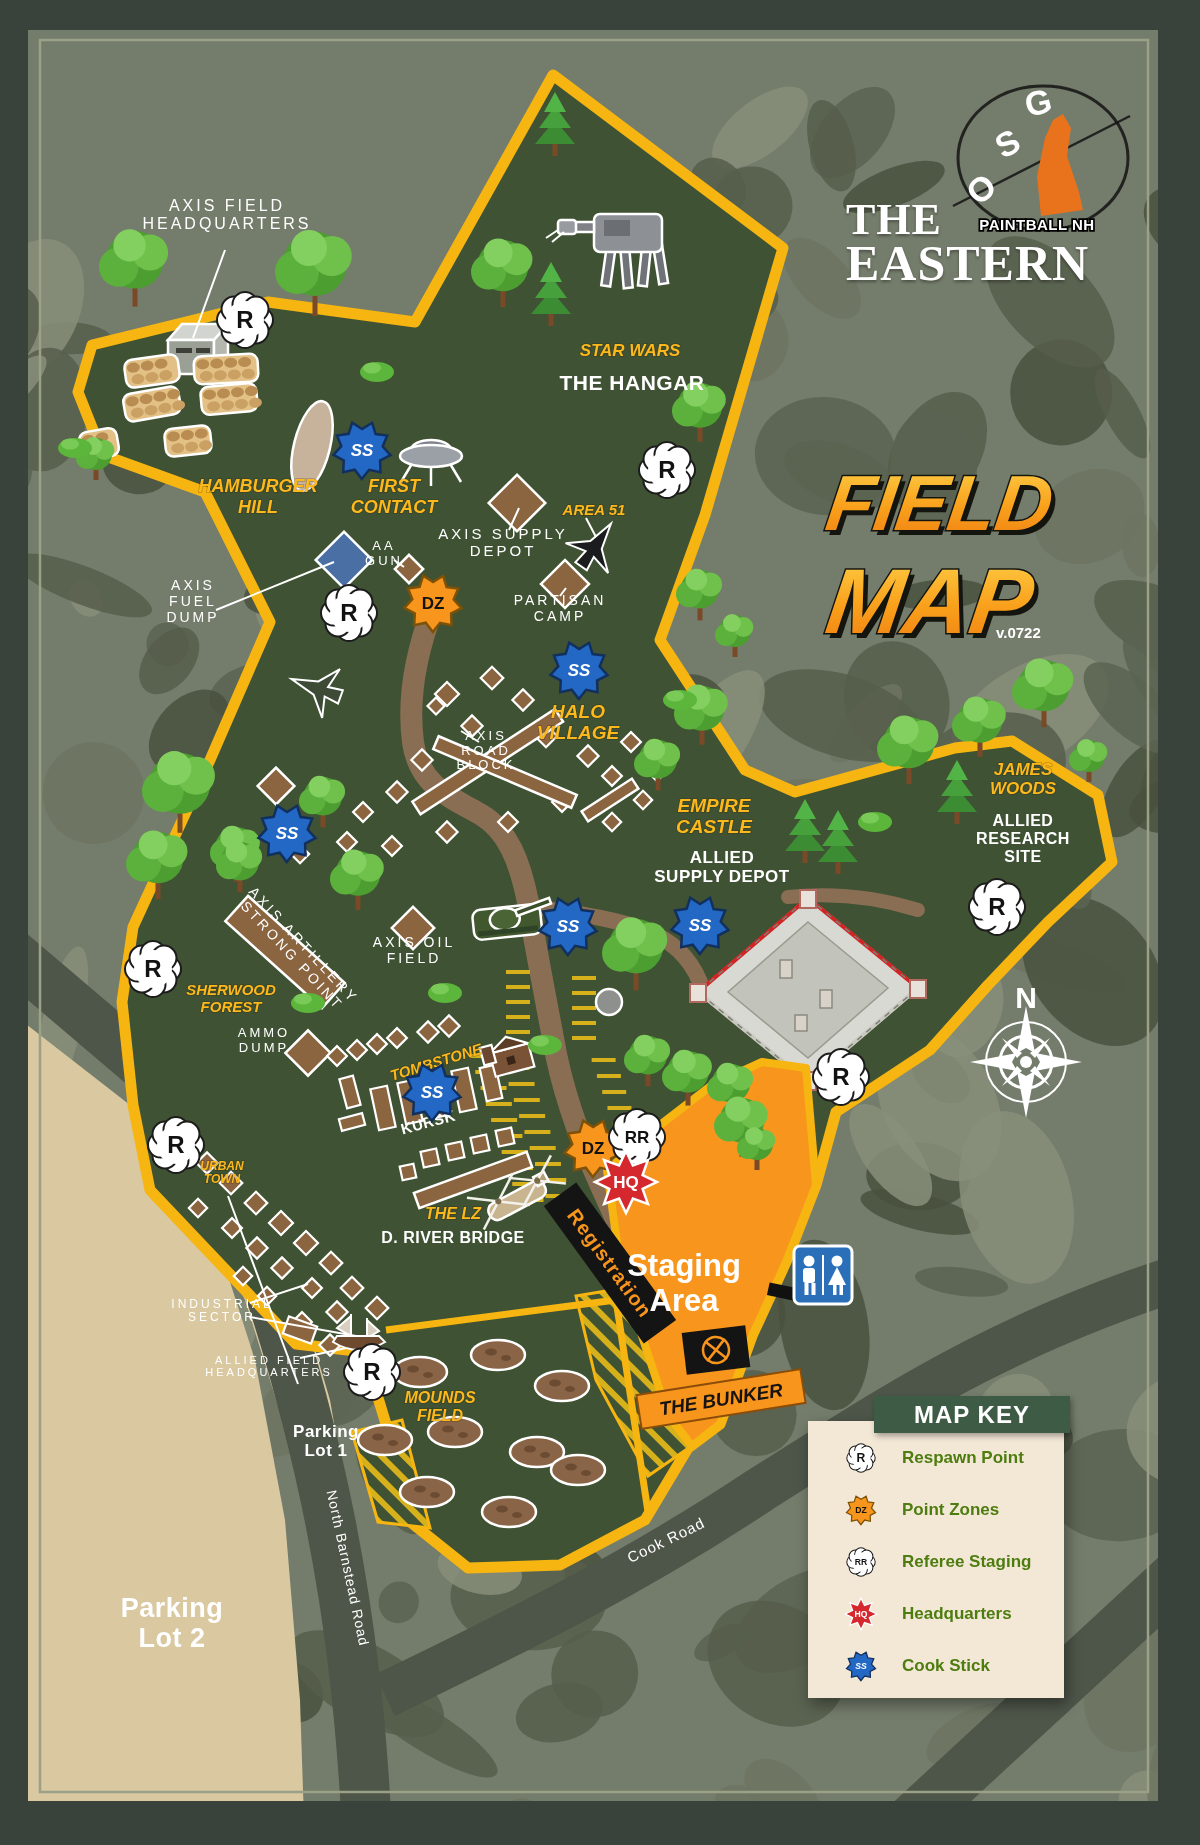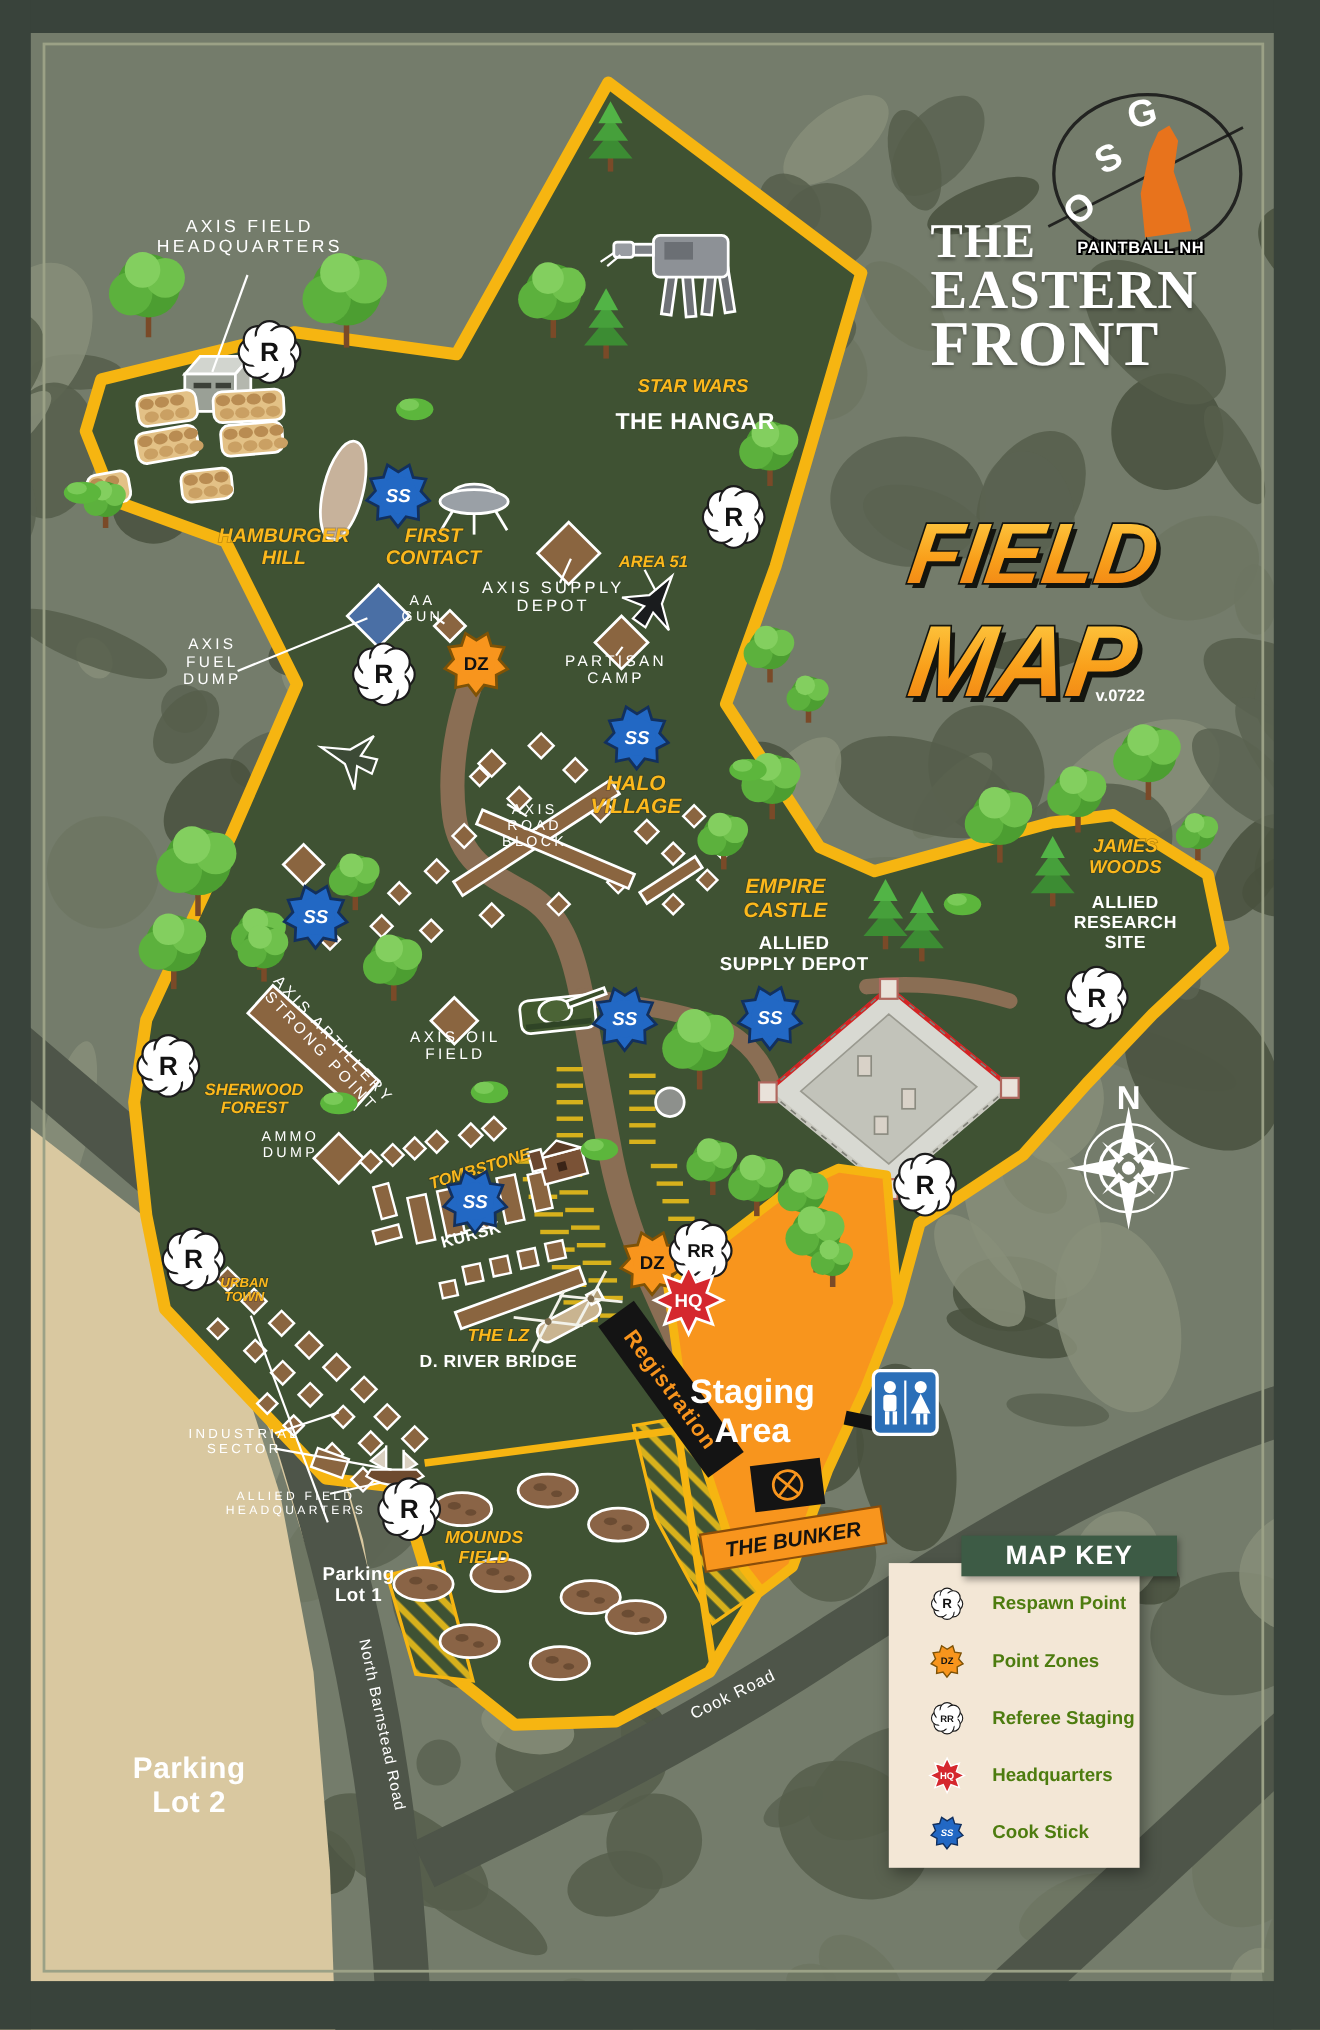--- a/index.html
+++ b/index.html
@@ -19,21 +19,21 @@
   
   #title-block{position:absolute;left:846px;top:200px;width:230px;color:#fff;}
   .t-line{font-family:"Liberation Serif",serif;font-weight:700;letter-spacing:1px;line-height:.92;text-shadow:0 2px 3px rgba(0,0,0,.35);}
   .t-1{font-size:44px;}
   .t-2{font-size:50px;}
   .t-3{font-size:58px;}
   #fieldmap-svg{position:absolute;left:812px;top:438px;}
   #version{position:absolute;left:996px;top:624px;font-size:15px;font-weight:800;color:#fff;}
   #osg-logo{position:absolute;left:925px;top:58px;}
   
-  #map-key{position:absolute;left:808px;top:1421px;width:228px;height:277px;background:#f3e7d6;box-shadow:3px 6px 14px rgba(0,0,0,.4);}
+  #map-key{position:absolute;left:808px;top:1421px;width:256px;height:277px;background:#f3e7d6;box-shadow:3px 6px 14px rgba(0,0,0,.4);}
   #key-header{position:absolute;left:66px;top:-25px;width:196px;height:37px;background:#3d5b45;color:#fff;font-weight:800;font-size:24px;letter-spacing:1px;display:flex;align-items:center;justify-content:center;box-shadow:2px 3px 6px rgba(0,0,0,.35);}
   .key-row{position:absolute;left:30px;height:46px;display:flex;align-items:center;}
   .key-row svg{flex:0 0 auto;}
   .key-label{margin-left:18px;font-weight:800;font-size:17px;color:#4d7c0f;}
 </style>
 </head>
 <body>
 
 <div id="stage">
 
@@ -1055,21 +1055,20 @@
     <rect x="0" y="1801" width="1200" height="44" fill="#39433b"></rect>
     <rect x="0" y="0" width="28" height="1845" fill="#39433b"></rect>
     <rect x="1158" y="0" width="42" height="1845" fill="#39433b"></rect>
     <rect x="40" y="40" width="1108" height="1752" fill="none" stroke="#9ba186" stroke-width="2.5"></rect>
   </g>
 </svg>
 
 <div id="title-block">
   <div class="t-line t-1">THE</div>
   <div class="t-line t-2">EASTERN</div>
-  <div class="t-line t-3">FRONT</div>
 </div>
 <svg id="fieldmap-svg" width="270" height="230">
   <defs>
     <linearGradient id="og" x1="0" y1="0" x2="0" y2="1">
       <stop offset="0" stop-color="#ffd24a"></stop>
           <stop offset=".55" stop-color="#f9a01b"></stop>
           <stop offset="1" stop-color="#ef7d12"></stop>
     </linearGradient>
   </defs>
   <g transform="skewX(-8)" font-family="Liberation Sans, sans-serif" font-style="italic" font-weight="900" text-anchor="middle">

